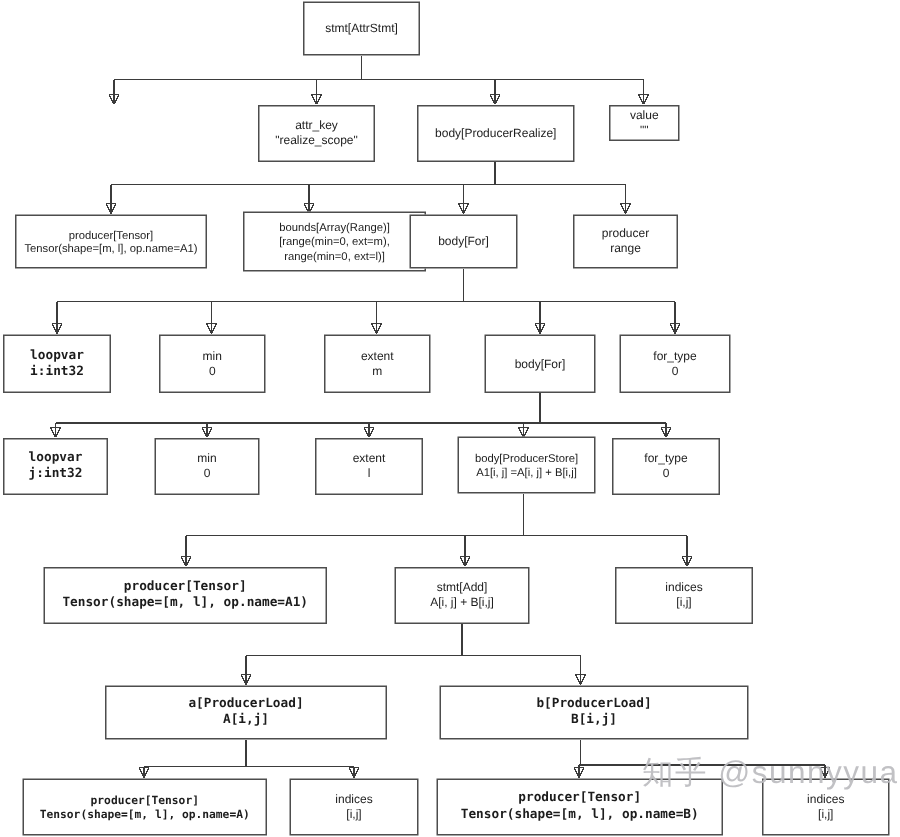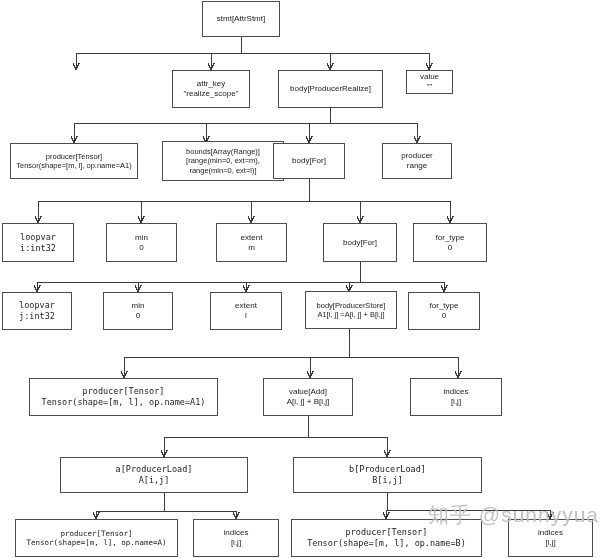--- a/index.html
+++ b/index.html
@@ -3,21 +3,21 @@
 <meta charset="utf-8">
 <style>
   html,body{margin:0;padding:0;background:#fff;}
   .canvas{position:relative;width:600px;height:558px;background:#fff;overflow:hidden;
           font-family:"Liberation Sans",sans-serif;}
   .wires{position:absolute;left:0;top:0;z-index:1;}
   .wires path{stroke:#3b3b3b;stroke-width:1;fill:none;shape-rendering:crispEdges;}
   .box{position:absolute;z-index:2;background:#fff;border:1px solid #4d4d4d;box-sizing:border-box;
        display:flex;flex-direction:column;align-items:center;justify-content:center;
        text-align:center;font-size:8px;line-height:10px;color:#1c1c1c;white-space:nowrap;}
-  .box.mono{font-family:"DejaVu Sans Mono","Liberation Mono",monospace;font-size:8.5px;line-height:11px;}
+  .box.mono{font-family:"DejaVu Sans Mono","Liberation Mono",monospace;font-size:8.5px;line-height:11px;font-weight:bold;}
   .box.tight{font-size:7.5px;line-height:9.5px;}
   .watermark{position:absolute;z-index:6;left:428px;top:501px;font-size:21px;letter-spacing:1px;
              color:#bcbcc0;opacity:.92;white-space:nowrap;pointer-events:none;
              font-family:"Liberation Sans",sans-serif;}
 </style>
 </head>
 <body>
 
 <div class="canvas">
 
@@ -144,33 +144,33 @@
   <div class="box" style="left:408px;top:292px;width:72px;height:38px">
     <div>for_type</div>
     <div>0</div>
   </div>
 
   <div class="box mono" style="left:29px;top:378px;width:189px;height:38px">
     <div>producer[Tensor]</div>
     <div>Tensor(shape=[m, l], op.name=A1)</div>
   </div>
   <div class="box" style="left:263px;top:378px;width:90px;height:38px">
-    <div>value[Add]</div>
+    <div>stmt[Add]</div>
     <div>A[i, j] + B[i,j]</div>
   </div>
   <div class="box" style="left:410px;top:378px;width:92px;height:38px">
     <div>indices</div>
     <div>[i,j]</div>
   </div>
 
-  <div class="box mono" style="left:60px;top:457px;width:188px;height:36px">
+  <div class="box mono" style="left:70px;top:457px;width:188px;height:36px">
     <div>a[ProducerLoad]</div>
     <div>A[i,j]</div>
   </div>
-  <div class="box mono" style="left:293px;top:457px;width:189px;height:36px">
+  <div class="box mono" style="left:293px;top:457px;width:206px;height:36px">
     <div>b[ProducerLoad]</div>
     <div>B[i,j]</div>
   </div>
 
   <div class="box mono tight" style="left:15px;top:519px;width:163px;height:38px">
     <div>producer[Tensor]</div>
     <div>Tensor(shape=[m, l], op.name=A)</div>
   </div>
   <div class="box" style="left:193px;top:519px;width:86px;height:38px">
     <div>indices</div>

